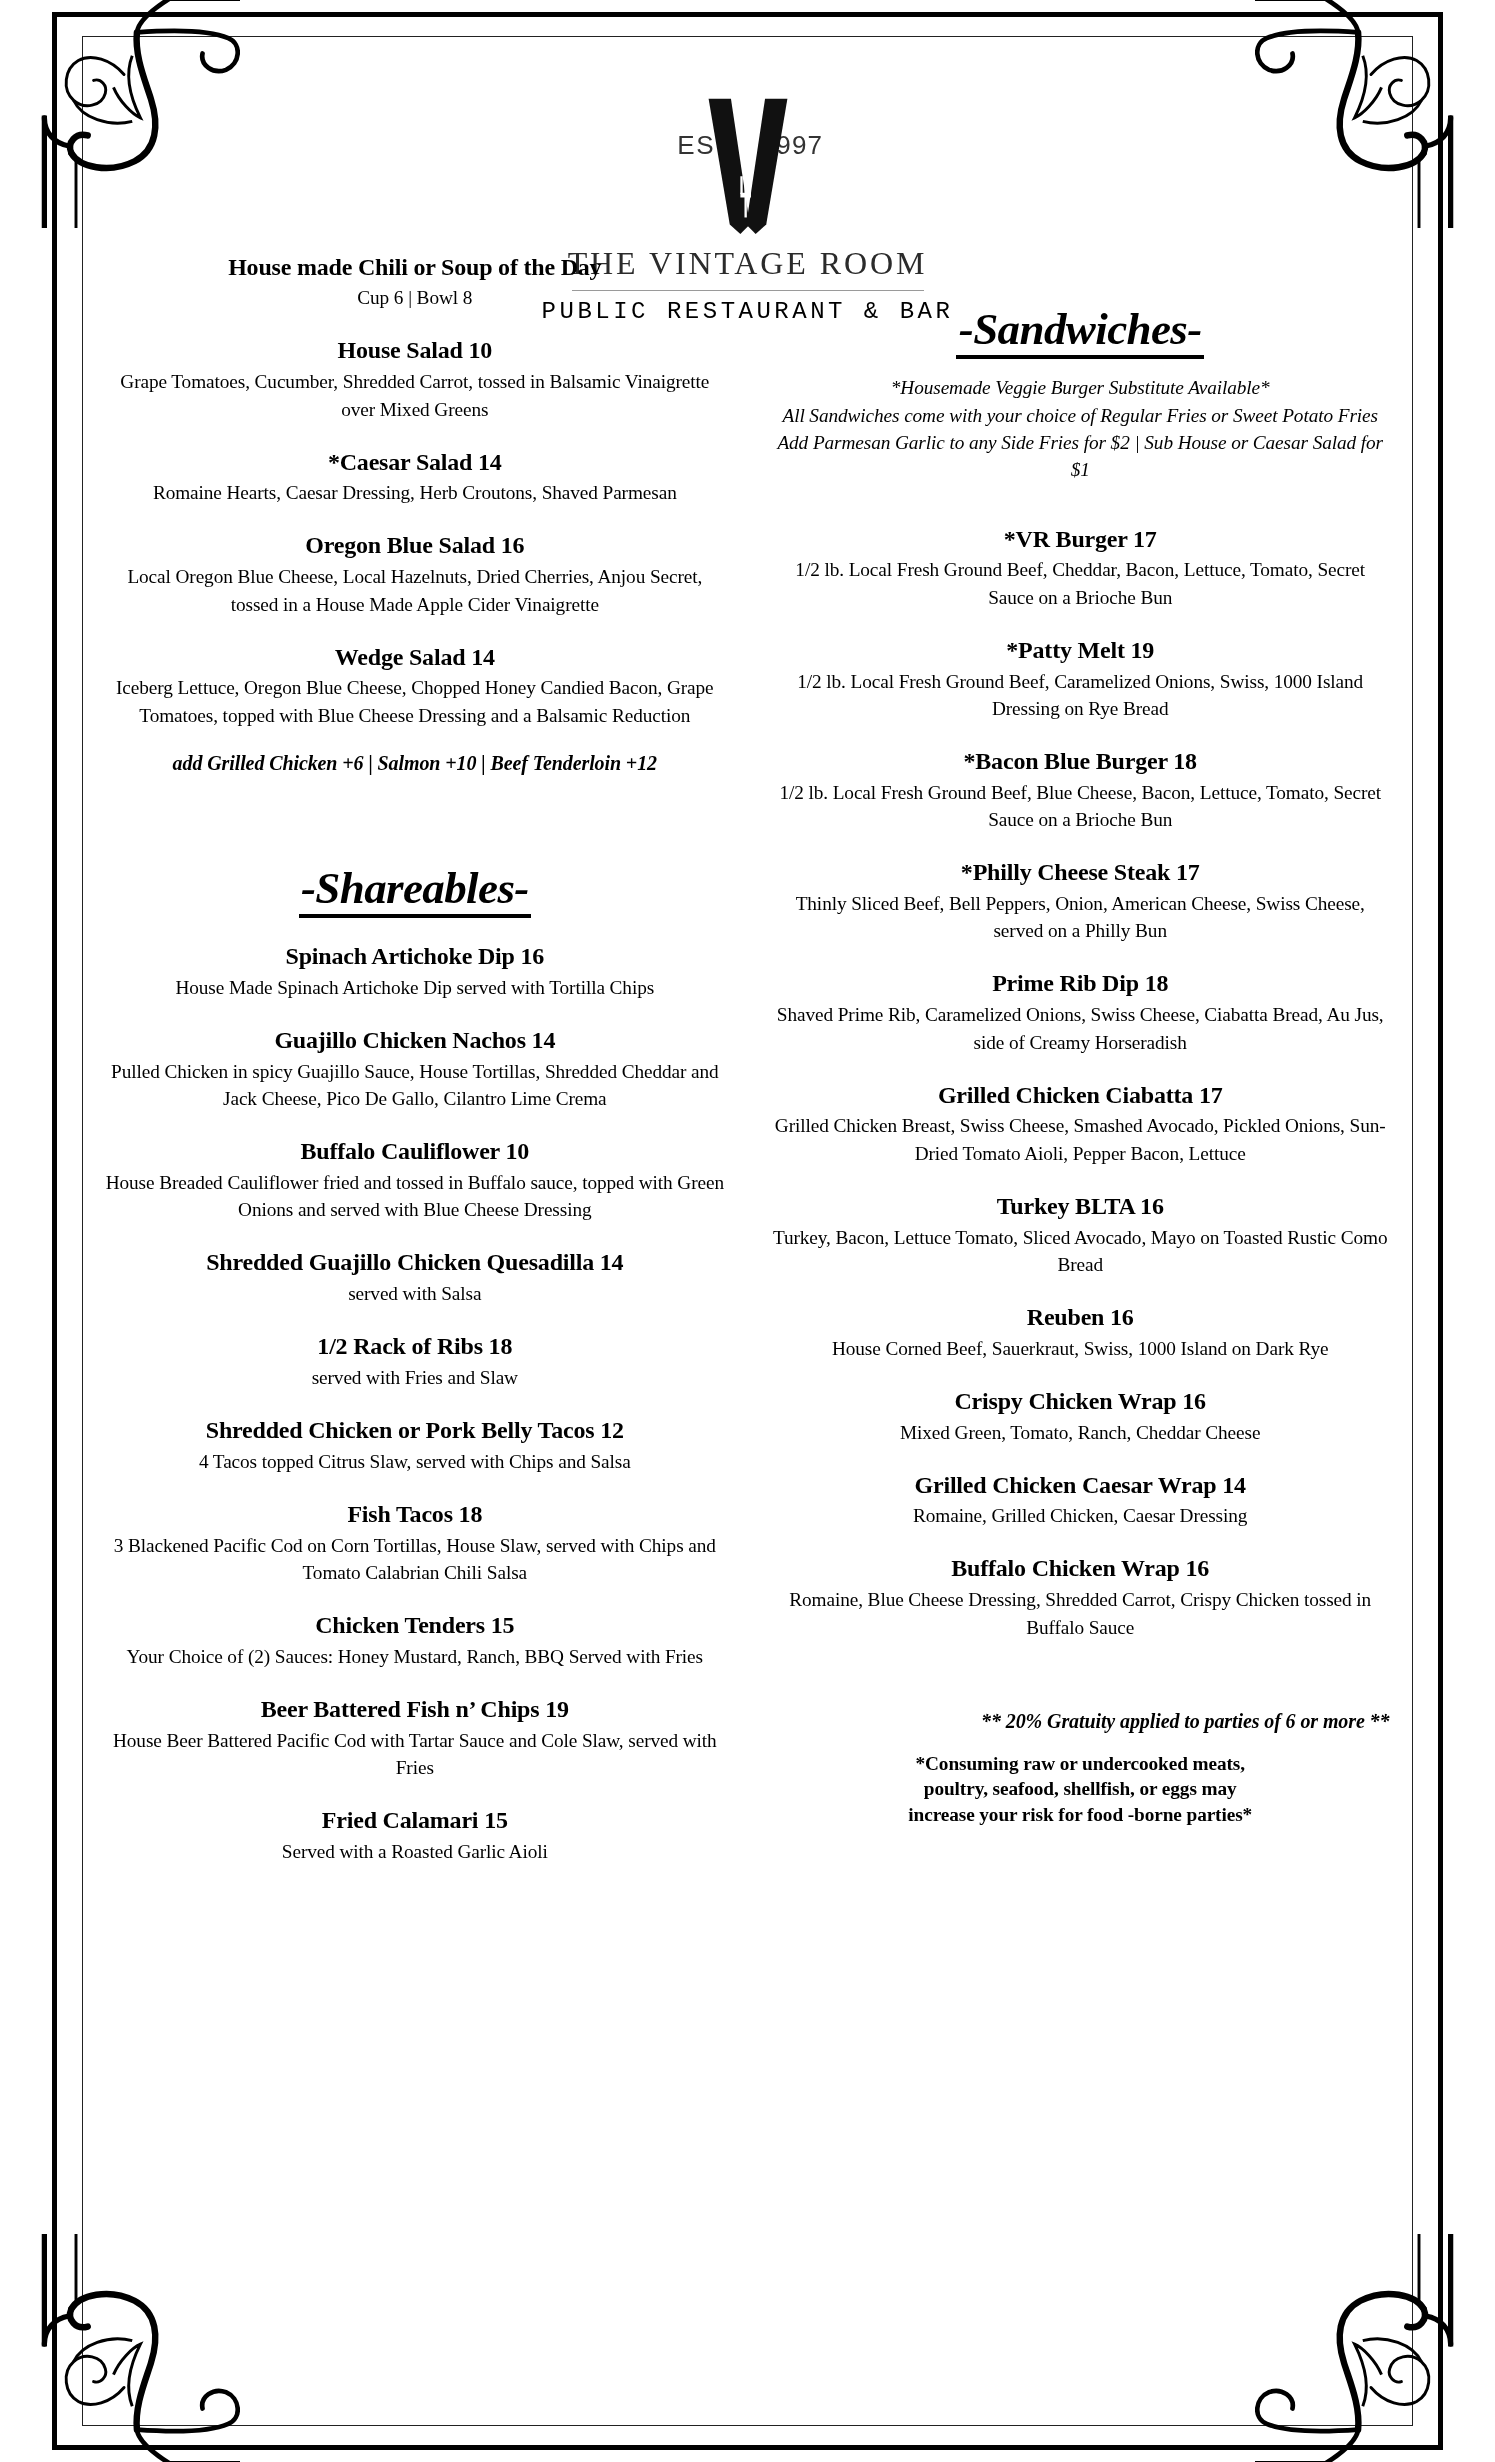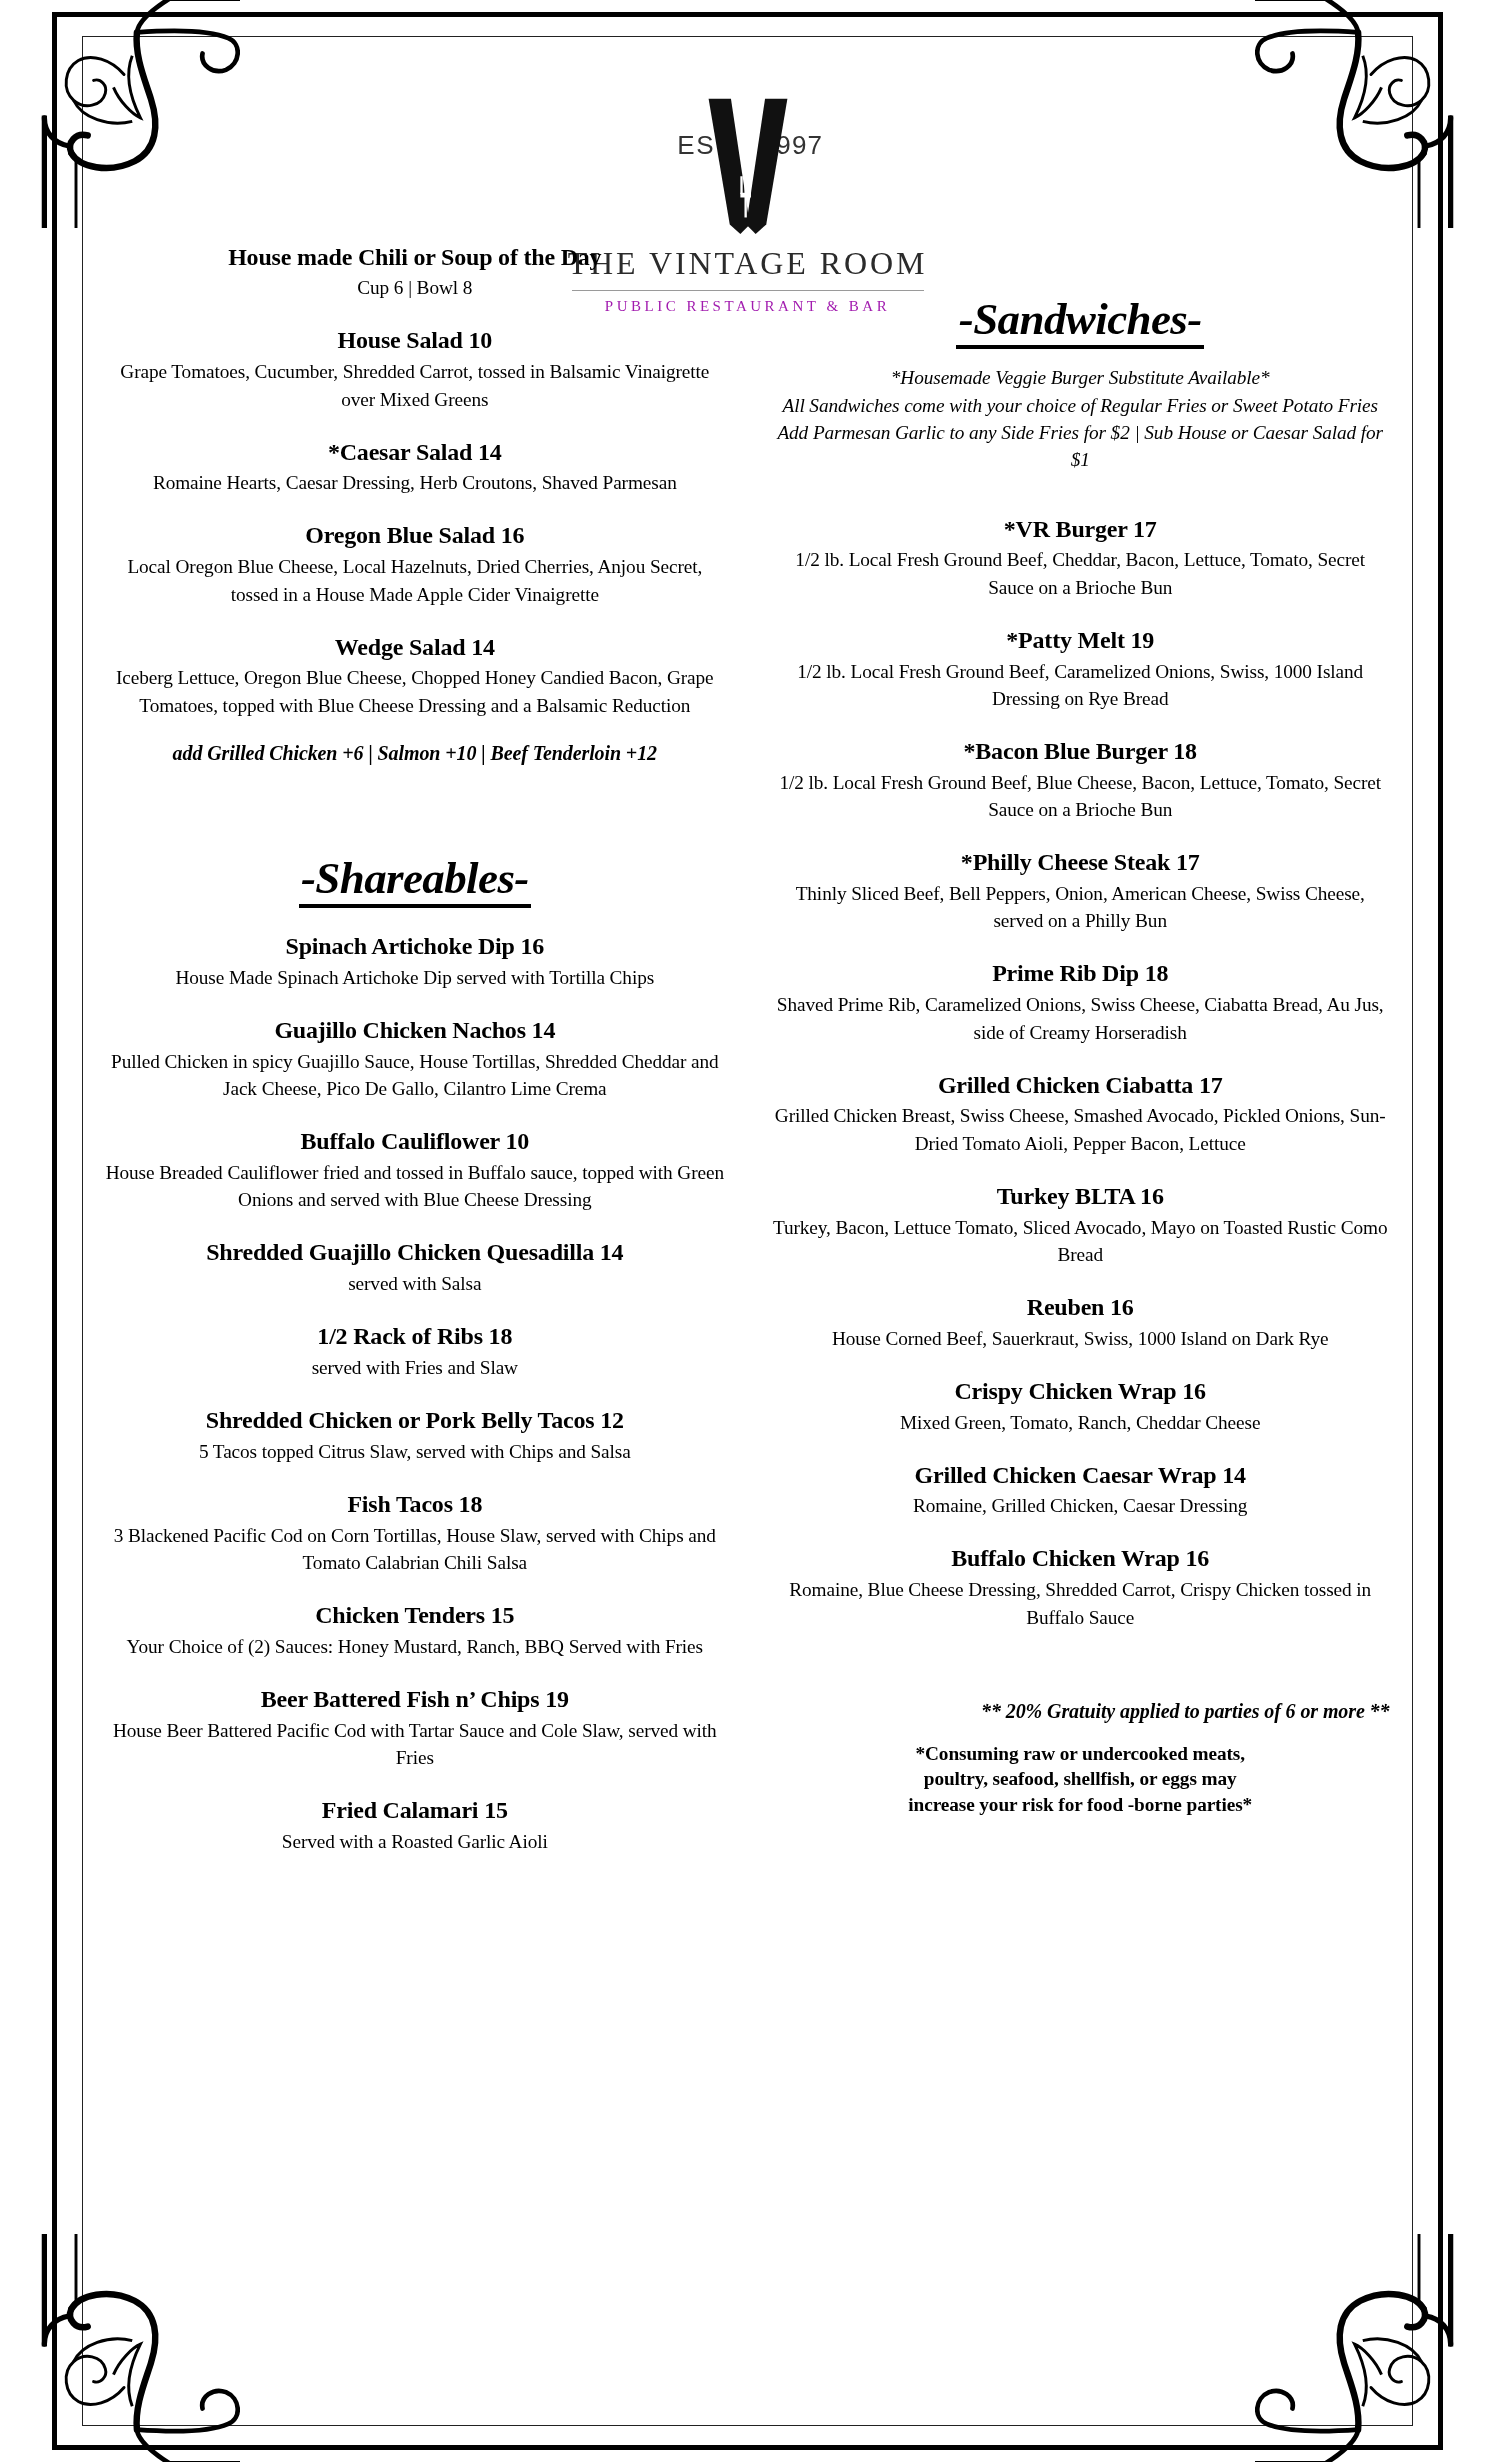--- a/index.html
+++ b/index.html
@@ -41,22 +41,22 @@
   }
   .logo-v{position:absolute;left:50%;top:0;transform:translateX(-50%);}
   .brand-name{
     font-family:"Liberation Serif","DejaVu Serif",serif;
     font-size:32px;letter-spacing:2.9px;margin-top:3.5px;color:#2b2b2b;
   }
   .brand-rule{
     width:352px;height:1.8px;background:#9a9a9a;margin:8.2px auto 7px;
   }
   .brand-sub{
-    font-family:Liberation Serif, serif;
-    font-size:15px;letter-spacing:3.5px;color:#a21caf;
+    font-family:Liberation Mono, monospace;
+    font-size:24px;letter-spacing:3.5px;color:#000000;
   }
 
   .columns{display:flex;margin-top:-88px;}
   .col{flex:1;}
   .col-left{padding:0 23.5px 0 17.6px;}
   .col-right{padding:0 17.6px 0 23.5px;}
 
   .section-head{
     text-align:center;font-style:italic;font-weight:bold;
     font-size:45px;letter-spacing:-0.6px;
@@ -227,21 +227,21 @@
       <div class="item">
         <p class="item-name">Shredded Guajillo Chicken Quesadilla 14</p>
         <p class="item-desc">served with Salsa</p>
       </div>
       <div class="item">
         <p class="item-name">1/2 Rack of Ribs 18</p>
         <p class="item-desc">served with Fries and Slaw</p>
       </div>
       <div class="item">
         <p class="item-name">Shredded Chicken or Pork Belly Tacos 12</p>
-        <p class="item-desc">5 Tacos topped Citrus Slaw, served with Chips and Salsa</p>
+        <p class="item-desc">4 Tacos topped Citrus Slaw, served with Chips and Salsa</p>
       </div>
       <div class="item">
         <p class="item-name">Fish Tacos 18</p>
         <p class="item-desc">3 Blackened Pacific Cod on Corn Tortillas, House Slaw, served with Chips and Tomato Calabrian Chili Salsa</p>
       </div>
       <div class="item">
         <p class="item-name">Chicken Tenders 15</p>
         <p class="item-desc">Your Choice of (2) Sauces: Honey Mustard, Ranch, BBQ Served with Fries</p>
       </div>
       <div class="item">

